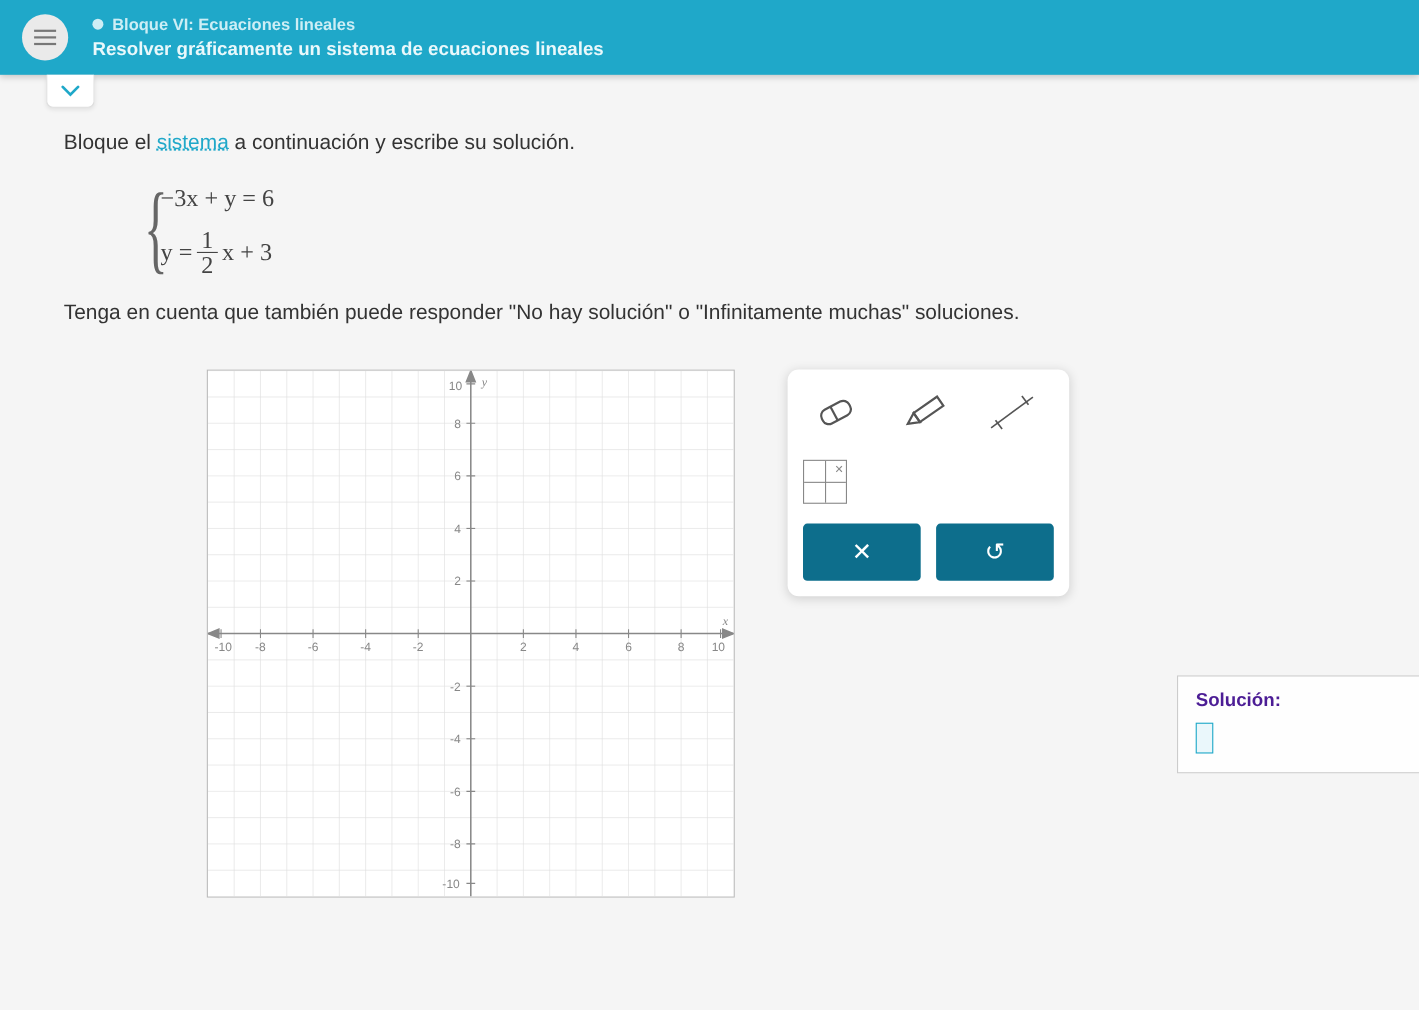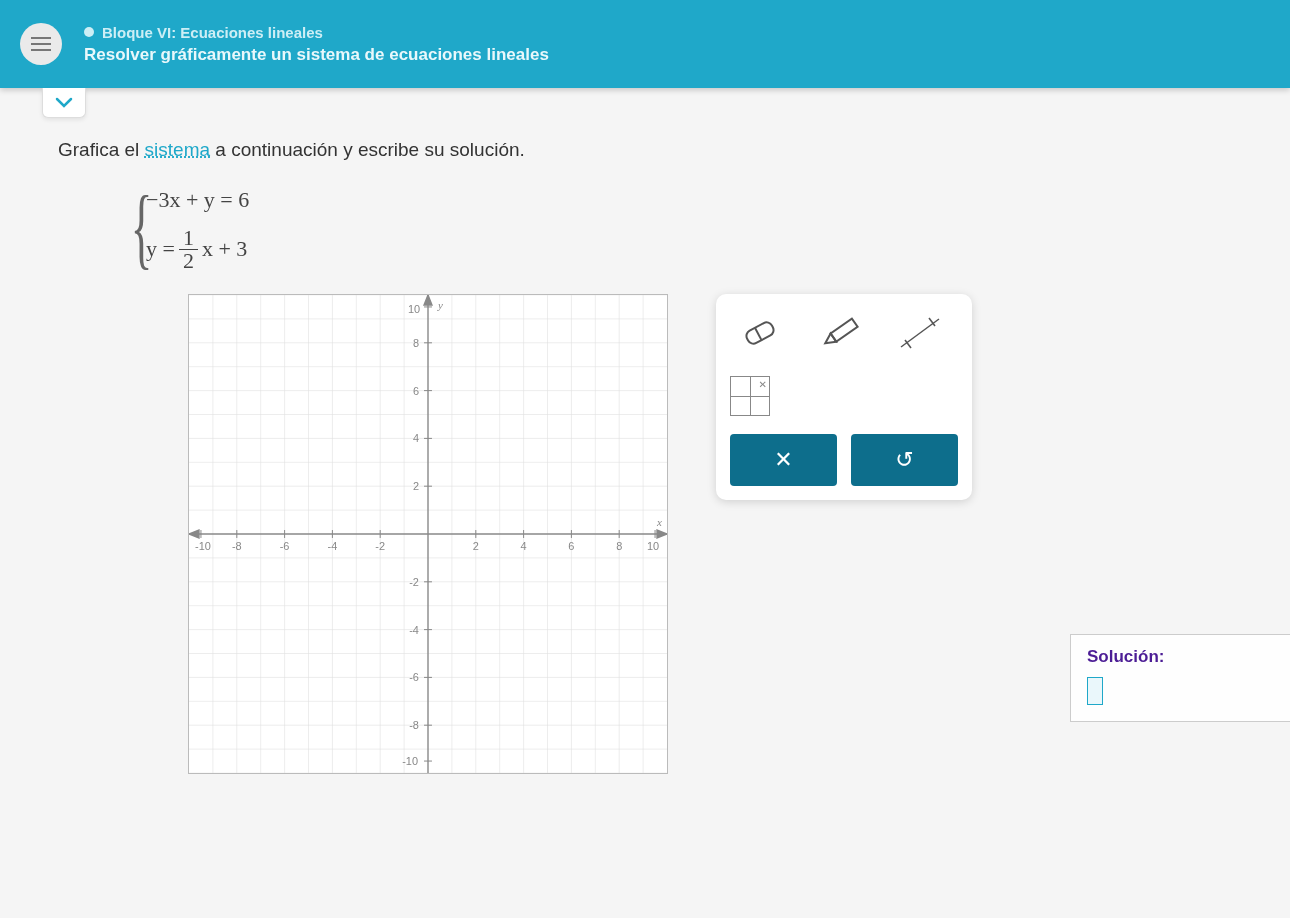--- a/index.html
+++ b/index.html
@@ -10,21 +10,21 @@
     height: 918px;
     overflow: hidden;
     position: relative;
   }
   .header {
     background: #1fa8c9;
     color: #fff;
     display: flex;
     align-items: center;
     padding: 8px 20px;
-    height: 88px;
+    height: 68px;
     box-shadow: 0 2px 6px rgba(0,0,0,0.2);
   }
   .menu-btn {
     width: 42px; height: 42px;
     border-radius: 50%;
     background: #eaeaea;
     display: flex; align-items: center; justify-content: center;
     margin-right: 22px;
     cursor: pointer;
   }
@@ -123,36 +123,37 @@
 </div>
 
 <div class="content">
   <div class="chevron-btn">
     <svg width="18" height="12">
         <path d="M2 2 L9 9 L16 2" stroke="#1fa8c9" stroke-width="2.5" fill="none" stroke-linecap="round"></path>
       </svg>
   </div>
 
   <p class="instr">
-    <span>Grafica el </span><a href="#">sistema</a><span> a continuación y escribe su solución.</span>
+    <span>Bloque el </span><a href="#">sistema</a><span> a continuación y escribe su solución.</span>
   </p>
 
   <div class="equations">
     <span class="brace">{</span>
     <div class="eq-row">−3x + y = 6</div>
     <div class="eq-row">
       <span>y = </span>
       <span class="frac">
         <span class="num">1</span>
         <span class="den">2</span>
       </span>
       <span>x + 3</span>
     </div>
   </div>
 
+  <p class="note">Tenga en cuenta que también puede responder "No hay solución" o "Infinitamente muchas" soluciones.</p>
 
   <div class="work-area">
 
     <div class="graph-wrap">
       <svg viewBox="0 0 480 480">
 
         <g stroke="#eee" stroke-width="1">
           
         </g>
 

